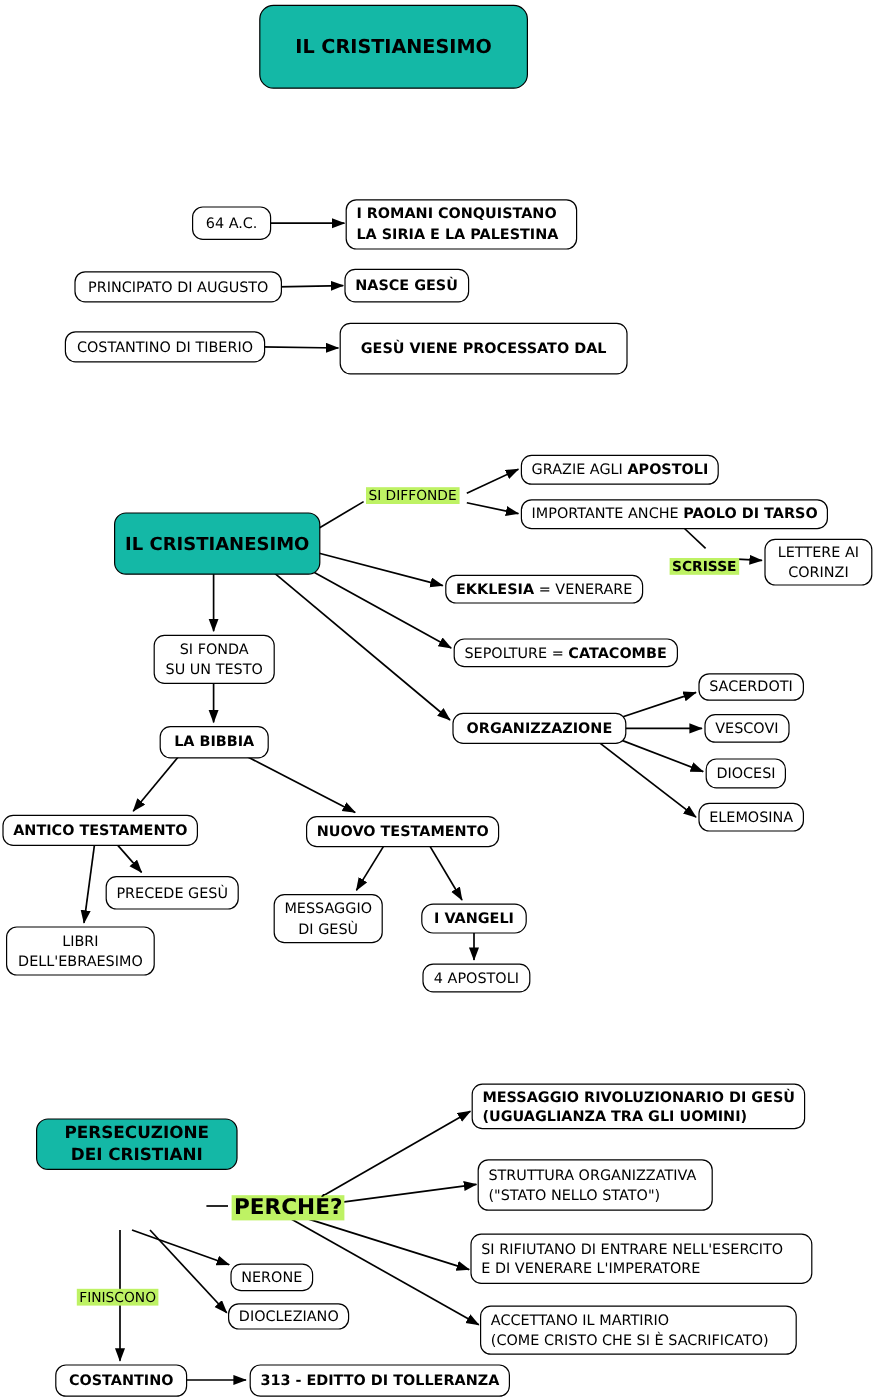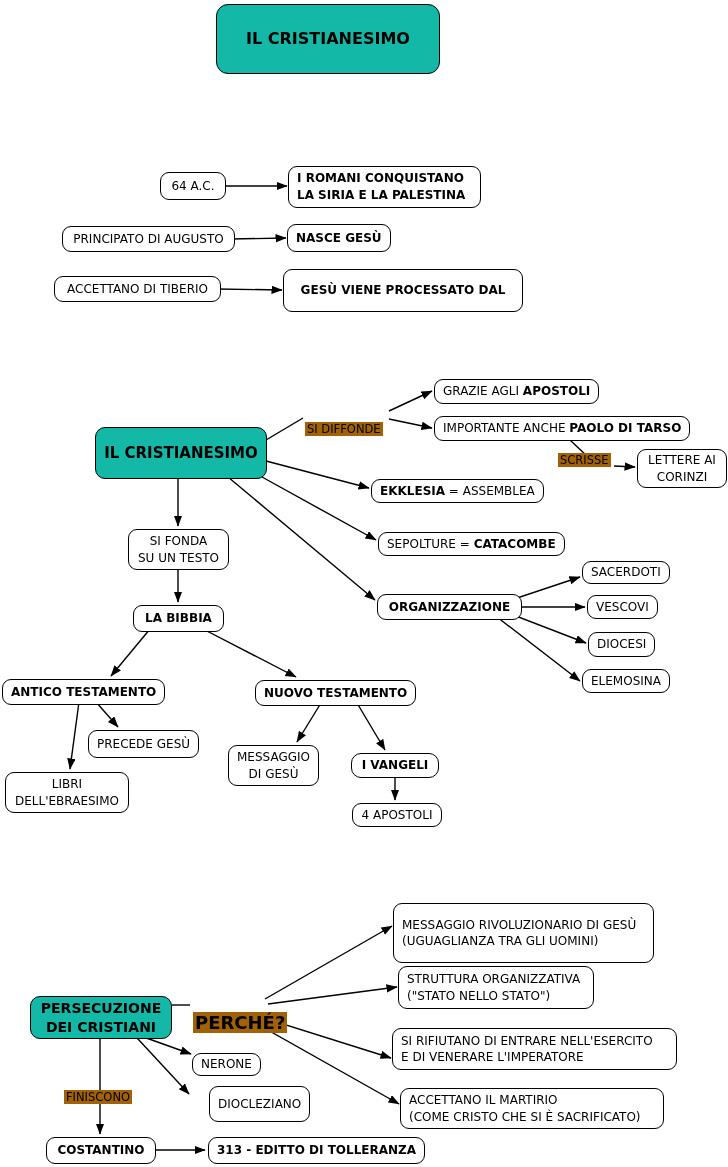--- a/index.html
+++ b/index.html
@@ -10,21 +10,21 @@
   .box{position:absolute;z-index:2;background:#fff;border:1.5px solid #000;border-radius:9px;
        padding:3px 8px;font-size:12px;line-height:1.35;white-space:nowrap;box-sizing:border-box;
        display:flex;flex-direction:column;justify-content:center;align-items:center;text-align:center;}
   .box .ln{display:block;}
   .box.bold{font-weight:700;font-size:12px;line-height:1.4;}
   .box.left-align{align-items:flex-start;text-align:left;padding:5px 8px;}
   .box.hl{background:#14b8a6;}
   .title-box{font-size:16px;font-weight:700;border-radius:12px;}
   .root-box{font-size:15px;font-weight:700;border-radius:10px;}
   .perse-box{font-size:14px;font-weight:700;border-radius:10px;line-height:1.35;padding:1px 8px;}
-  .lbl{position:absolute;z-index:3;background:#a16207;padding:0 2px;font-size:11.5px;white-space:nowrap;margin-top:16px;}
+  .lbl{position:absolute;z-index:3;background:#bef264;padding:0 2px;font-size:11.5px;white-space:nowrap;}
   .lbl.big{font-weight:700;font-size:18px;}
   b{font-weight:700;}
 </style>
 </head>
 <body>
 
 <div id="canvas">
 
   <svg class="wires" width="728" height="1167">
     <defs>
@@ -83,44 +83,44 @@
     <span class="ln">I ROMANI CONQUISTANO</span>
     <span class="ln">LA SIRIA E LA PALESTINA</span>
   </div>
   <div class="box" style="left:62px;top:226px;min-width:173px;height:26px;">
     <span class="ln">PRINCIPATO DI AUGUSTO</span>
   </div>
   <div class="box bold" style="left:287px;top:224px;min-width:102px;height:28px;">
     <span class="ln">NASCE GESÙ</span>
   </div>
   <div class="box" style="left:54px;top:276px;min-width:167px;height:26px;">
-    <span class="ln">ACCETTANO DI TIBERIO</span>
+    <span class="ln">COSTANTINO DI TIBERIO</span>
   </div>
   <div class="box bold" style="left:283px;top:269px;min-width:240px;height:43px;">
     <span class="ln">GESÙ VIENE PROCESSATO DAL</span>
   </div>
 
   <div class="box hl root-box" style="left:95px;top:427px;width:172px;height:52px;">
     <span class="ln">IL CRISTIANESIMO</span>
   </div>
   <div class="lbl" style="left:305px;top:406px;">SI DIFFONDE</div>
 
   <div class="box" style="left:434px;top:379px;height:25px;">
     <span class="ln"><span>GRAZIE AGLI </span><b>APOSTOLI</b></span>
   </div>
   <div class="box" style="left:434px;top:416px;height:25px;">
     <span class="ln"><span>IMPORTANTE ANCHE </span><b>PAOLO DI TARSO</b></span>
   </div>
-  <div class="lbl" style="left:558px;top:437px;">SCRISSE</div>
+  <div class="lbl" style="left:558px;top:465px;font-weight:bold;">SCRISSE</div>
   <div class="box" style="left:637px;top:449px;min-width:90px;height:39px;">
     <span class="ln">LETTERE AI</span>
     <span class="ln">CORINZI</span>
   </div>
   <div class="box" style="left:371px;top:479px;height:24px;">
-    <span class="ln"><b>EKKLESIA</b><span> = ASSEMBLEA</span></span>
+    <span class="ln"><b>EKKLESIA</b><span> = VENERARE</span></span>
   </div>
   <div class="box" style="left:378px;top:532px;height:24px;">
     <span class="ln"><span>SEPOLTURE = </span><b>CATACOMBE</b></span>
   </div>
   <div class="box" style="left:128px;top:529px;min-width:101px;height:41px;">
     <span class="ln">SI FONDA</span>
     <span class="ln">SU UN TESTO</span>
   </div>
   <div class="box bold" style="left:133px;top:605px;min-width:91px;height:27px;">
     <span class="ln">LA BIBBIA</span>
@@ -157,46 +157,46 @@
     <span class="ln">LIBRI</span>
     <span class="ln">DELL'EBRAESIMO</span>
   </div>
   <div class="box bold" style="left:351px;top:753px;min-width:88px;height:25px;border-radius:10px;">
     <span class="ln">I VANGELI</span>
   </div>
   <div class="box" style="left:352px;top:803px;min-width:90px;height:24px;">
     <span class="ln">4 APOSTOLI</span>
   </div>
 
-  <div class="box hl perse-box" style="left:30px;top:996px;width:142px;height:43px;">
+  <div class="box hl perse-box" style="left:30px;top:932px;width:168px;height:43px;">
     <span class="ln">PERSECUZIONE</span>
     <span class="ln">DEI CRISTIANI</span>
   </div>
   <div class="lbl big" style="left:193px;top:996px;">PERCHÉ?</div>
 
-  <div class="box left-align" style="left:393px;top:903px;min-width:261px;height:60px;">
+  <div class="box left-align" style="left:393px;top:903px;min-width:261px;height:38px;font-weight:bold;">
     <span class="ln">MESSAGGIO RIVOLUZIONARIO DI GESÙ</span>
     <span class="ln">(UGUAGLIANZA TRA GLI UOMINI)</span>
   </div>
   <div class="box left-align" style="left:398px;top:966px;min-width:196px;height:43px;">
     <span class="ln">STRUTTURA ORGANIZZATIVA</span>
     <span class="ln">("STATO NELLO STATO")</span>
   </div>
   <div class="box left-align" style="left:392px;top:1028px;min-width:285px;height:42px;">
     <span class="ln">SI RIFIUTANO DI ENTRARE NELL'ESERCITO</span>
     <span class="ln">E DI VENERARE L'IMPERATORE</span>
   </div>
   <div class="box left-align" style="left:400px;top:1088px;min-width:264px;height:41px;">
     <span class="ln">ACCETTANO IL MARTIRIO</span>
     <span class="ln">(COME CRISTO CHE SI È SACRIFICATO)</span>
   </div>
   <div class="box" style="left:192px;top:1053px;height:23px;">
     <span class="ln">NERONE</span>
   </div>
-  <div class="box" style="left:190px;top:1086px;height:36px;margin-left:19px;">
+  <div class="box" style="left:190px;top:1086px;height:22px;">
     <span class="ln">DIOCLEZIANO</span>
   </div>
   <div class="lbl" style="left:64px;top:1074px;">FINISCONO</div>
   <div class="box bold" style="left:46px;top:1137px;min-width:110px;height:27px;">
     <span class="ln">COSTANTINO</span>
   </div>
   <div class="box bold" style="left:208px;top:1137px;height:27px;">
     <span class="ln">313 - EDITTO DI TOLLERANZA</span>
   </div>
 

